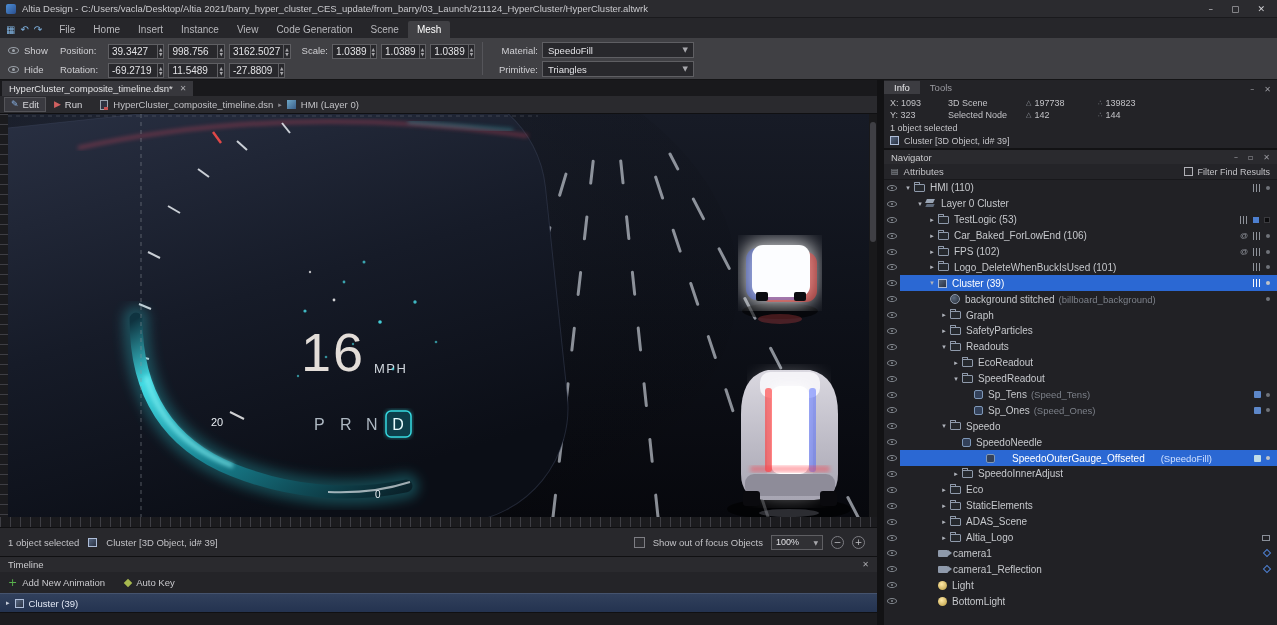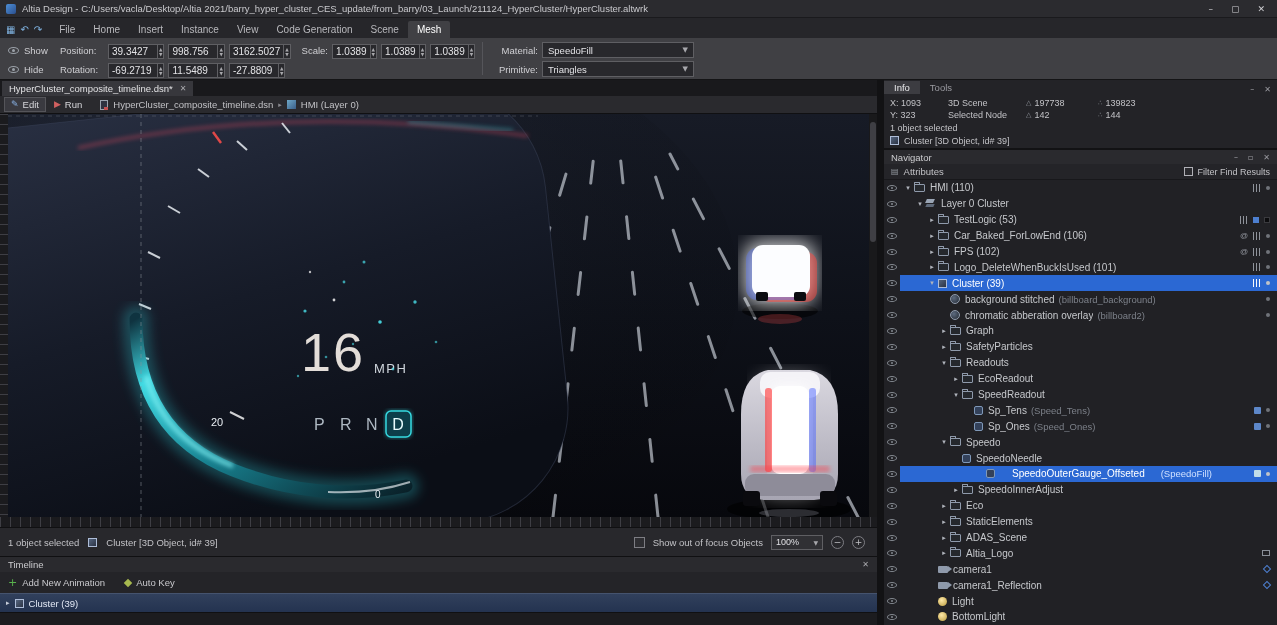--- a/index.html
+++ b/index.html
@@ -656,34 +656,20 @@
           <div class="tmain" style="padding-left: 39px;">
             <span class="arrow ds"></span>
             <span class="ticon i-globe"></span>
             <span class="tlabel">background stitched</span>
             <span class="tsuffix">(billboard_background)</span>
             <span class="badges">
               <span class="b b-dot"></span>
             </span>
           </div>
         </div>
-        <div class="trow" title="chromatic abberation overlay">
-          <span class="eyecell">
-            <span class="eye"></span>
-          </span>
-          <div class="tmain" style="padding-left: 39px;">
-            <span class="arrow ds"></span>
-            <span class="ticon i-globe"></span>
-            <span class="tlabel">chromatic abberation overlay</span>
-            <span class="tsuffix">(billboard2)</span>
-            <span class="badges">
-              <span class="b b-dot"></span>
-            </span>
-          </div>
-        </div>
         <div class="trow" title="Graph">
           <span class="eyecell">
             <span class="eye"></span>
           </span>
           <div class="tmain" style="padding-left: 39px;">
             <span class="arrow ds">▸</span>
             <span class="ticon i-folder"></span>
             <span class="tlabel">Graph</span>
             <span class="badges"></span>
           </div>

